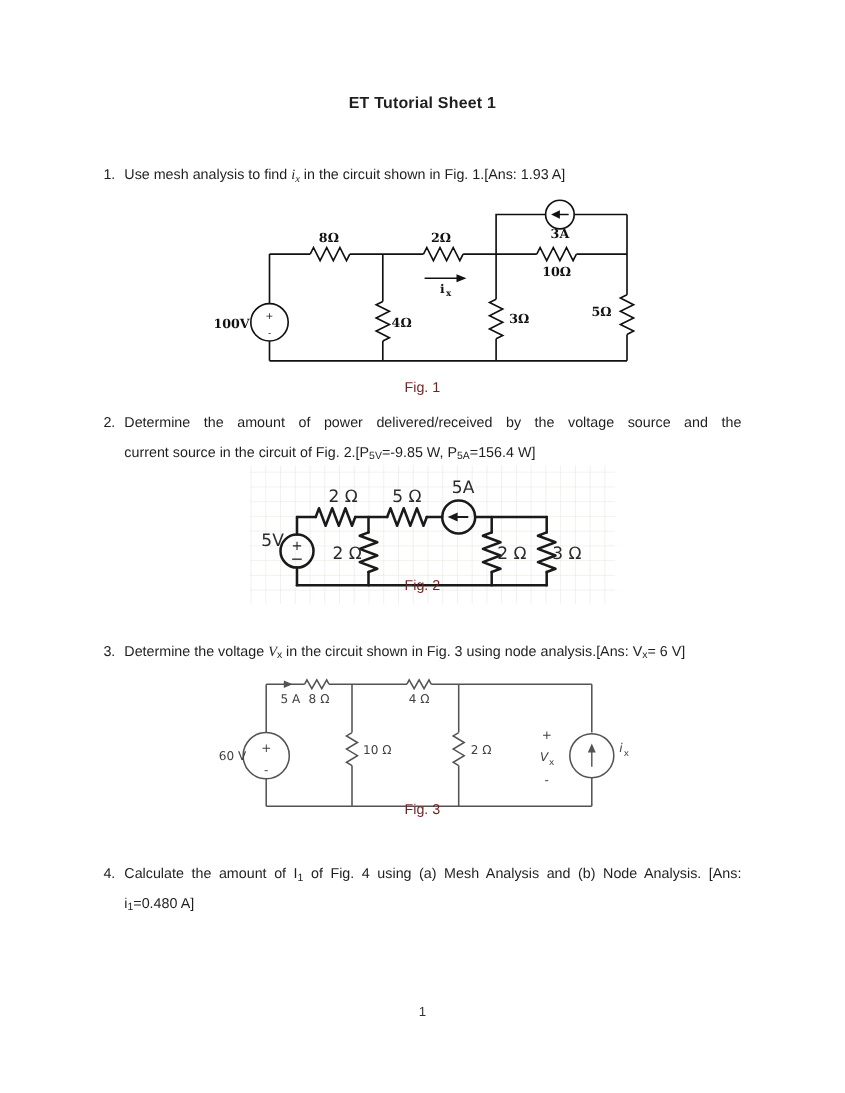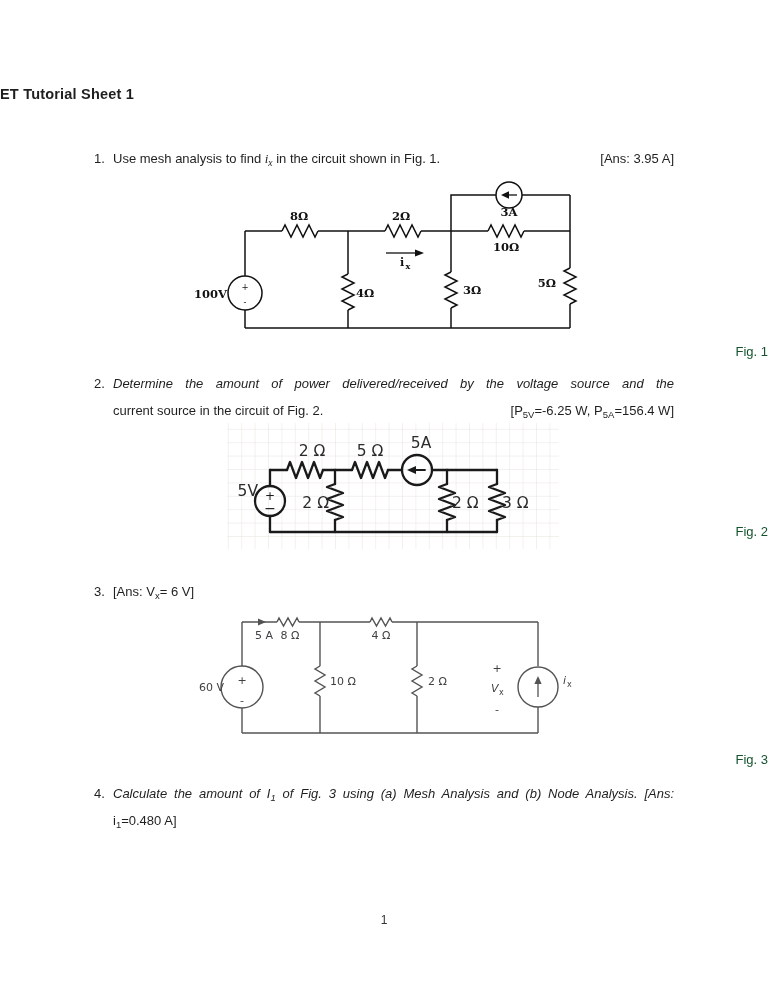--- a/index.html
+++ b/index.html
@@ -3,32 +3,32 @@
 <meta charset="utf-8">
 <style>
   html,body{margin:0;padding:0;background:#888;}
   .page{
     position:relative;width:768px;height:994px;background:#ffffff;
     font-family:"Liberation Sans",sans-serif;color:#1f1f1f;overflow:hidden;
     margin:0 auto;
   }
   .abs{position:absolute;}
   .title{
-    top:86px;left:0;width:768px;text-align:left;
+    top:86px;left:0;width:768px;text-align:center;
     font-size:14.5px;font-weight:bold;letter-spacing:.2px;
   }
   .prob{position:absolute;left:94px;width:580px;display:flex;font-size:13px;line-height:17px;}
   .pnum{width:19px;flex:none;}
   .pbody{width:561px;}
-  .row-between{display:flex;justify-content:space-between;}
-  .just{text-align:justify;text-align-last:justify;height:22px;font-style:italic;}
-  .line2{margin-top:5px;gap:24px;}
+  .row-between{display:flex;}
+  .just{text-align:justify;text-align-last:justify;height:22px;}
+  .line2{margin-top:5px;}
   sub{font-size:9.5px;vertical-align:-2.5px;line-height:0;}
   .ivar{font-family:"Liberation Serif",serif;font-style:italic;}
-  .caption{left:0;width:768px;text-align:right;font-size:13px;color:#14532d;font-weight:500;}
+  .caption{left:0;width:768px;text-align:center;font-size:13px;color:#7f1d1d;font-weight:500;}
   .pageno{top:913px;left:0;width:768px;text-align:center;font-size:12px;color:#333;}
 
   
   text{user-select:none;}
   .f1t{font-family:"DejaVu Serif",serif;font-weight:bold;font-size:11.5px;fill:#111;}
   .f1small{font-family:"DejaVu Serif",serif;font-weight:bold;font-size:8px;fill:#111;}
   .f1sign{font-family:"DejaVu Serif",serif;font-size:8.5px;fill:#111;}
   .f2t{font-family:"DejaVu Sans",sans-serif;font-size:15.5px;fill:#2b2b2b;}
   .f2sign{font-family:"DejaVu Sans",sans-serif;font-size:12px;fill:#1a1a1a;}
   .f3t{font-family:"DejaVu Sans",sans-serif;font-size:11px;fill:#414143;}
@@ -40,21 +40,21 @@
 <body>
 
 <div class="page">
 
   <div class="abs title">ET Tutorial Sheet 1</div>
 
   <div class="prob" style="top:150px">
     <span class="pnum">1.</span>
     <div class="pbody row-between">
       <span><span>Use mesh analysis to find </span><span class="ivar">i</span><sub class="ivar">x</sub><span> in the circuit shown in Fig. 1.</span></span>
-      <span>[Ans: 3.95 A]</span>
+      <span>[Ans: 1.93 A]</span>
     </div>
   </div>
 
   <svg class="abs" style="left:185px;top:175px" width="420" height="190" viewBox="185 175 420 190">
     <g fill="none" stroke="#111" stroke-width="1.5">
 
       <path d="M245,231 H282"></path>
       <path d="M282,231 l3,-6 l6,12 l6,-12 l6,12 l6,-12 l6,12 l3,-6"></path>
       <path d="M318,231 H385"></path>
       <path d="M385,231 l3,-6 l6,12 l6,-12 l6,12 l6,-12 l6,12 l3,-6"></path>
@@ -108,21 +108,21 @@
     </g>
   </svg>
   <div class="abs caption" style="top:344px">Fig. 1</div>
 
   <div class="prob" style="top:375px">
     <span class="pnum">2.</span>
     <div class="pbody">
       <div class="just">Determine the amount of power delivered/received by the voltage source and the</div>
       <div class="row-between line2">
         <span>current source in the circuit of Fig. 2.</span>
-        <span><span>[P</span><sub>5V</sub><span>=-6.25 W, P</span><sub>5A</sub><span>=156.4 W]</span></span>
+        <span><span>[P</span><sub>5V</sub><span>=-9.85 W, P</span><sub>5A</sub><span>=156.4 W]</span></span>
       </div>
     </div>
   </div>
 
   <svg class="abs" style="left:220px;top:420px" width="345" height="150" viewBox="220 420 345 150">
     <defs>
       <pattern id="gridp" width="13.4" height="13.4" patternUnits="userSpaceOnUse">
         <path d="M13.4 0 H0 V13.4" fill="none" stroke="#e7e4de" stroke-width="1"></path>
       </pattern>
     </defs>
@@ -170,20 +170,21 @@
       <text class="f2t" x="502" y="508">3 Ω</text>
       <text class="f2sign" x="270" y="500" text-anchor="middle">+</text>
       <text class="f2sign" x="270" y="513" text-anchor="middle" style="font-size:14px">−</text>
     </g>
   </svg>
   <div class="abs caption" style="top:524px">Fig. 2</div>
 
   <div class="prob" style="top:583px">
     <span class="pnum">3.</span>
     <div class="pbody row-between">
+      <span><span>Determine the voltage </span><span class="ivar">V</span><sub>x</sub><span> in the circuit shown in Fig. 3 using node analysis.</span></span>
       <span><span>[Ans: V</span><sub>x</sub><span>= 6 V]</span></span>
     </div>
   </div>
 
   <svg class="abs" style="left:185px;top:605px" width="400" height="170" viewBox="185 605 400 170">
     <g fill="none" stroke="#535355" stroke-width="1.4">
 
       <path d="M242,622 H277"></path>
       <path d="M277,622 l2,-4 l4.5,8 l4.5,-8 l4.5,8 l4.5,-8 l2,4"></path>
       <path d="M299,622 H370"></path>
@@ -224,25 +225,25 @@
       <text class="f3sign" x="242" y="684" text-anchor="middle">+</text>
       <text class="f3sign" x="242" y="704" text-anchor="middle">-</text>
       <text class="f3sign" x="497" y="672" text-anchor="middle">+</text>
       <text class="f3it" x="491" y="692">V</text>
       <text class="f3small" x="499" y="695">x</text>
       <text class="f3sign" x="497" y="713" text-anchor="middle">-</text>
       <text class="f3it" x="563" y="684">i</text>
       <text class="f3small" x="567" y="687">x</text>
     </g>
   </svg>
-  <div class="abs caption" style="top:752px">Fig. 3</div>
+  <div class="abs caption" style="top:728px">Fig. 3</div>
 
   <div class="prob" style="top:785px">
     <span class="pnum">4.</span>
     <div class="pbody">
-      <div class="just"><span>Calculate the amount of I</span><sub>1</sub><span> of Fig. 3 using (a) Mesh Analysis and (b) Node Analysis. [Ans:</span></div>
+      <div class="just"><span>Calculate the amount of I</span><sub>1</sub><span> of Fig. 4 using (a) Mesh Analysis and (b) Node Analysis. [Ans:</span></div>
       <div class="line2"><span>i</span><sub>1</sub><span>=0.480 A]</span></div>
     </div>
   </div>
 
   <div class="abs pageno">1</div>
 
 </div>
 
 </body></html>

